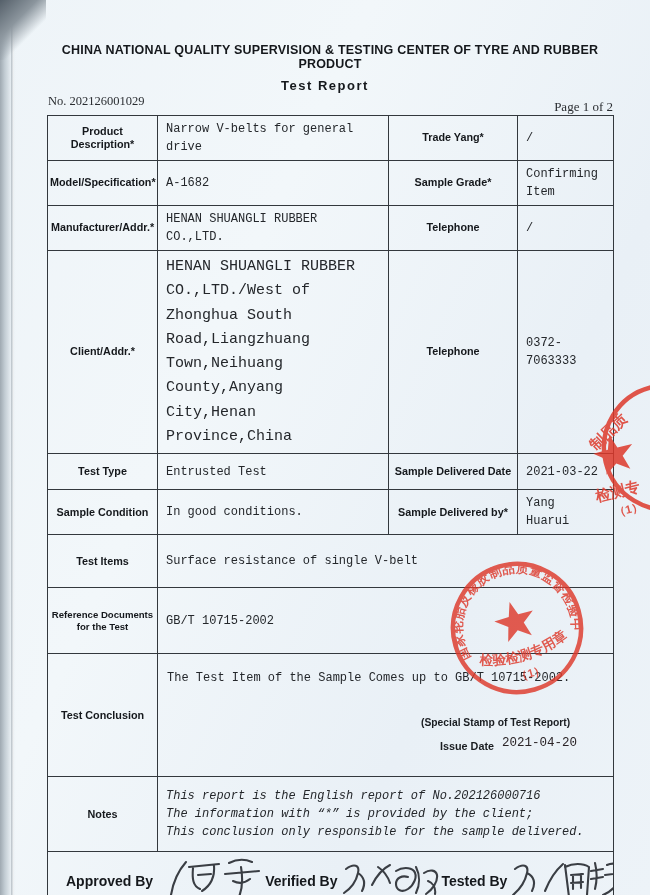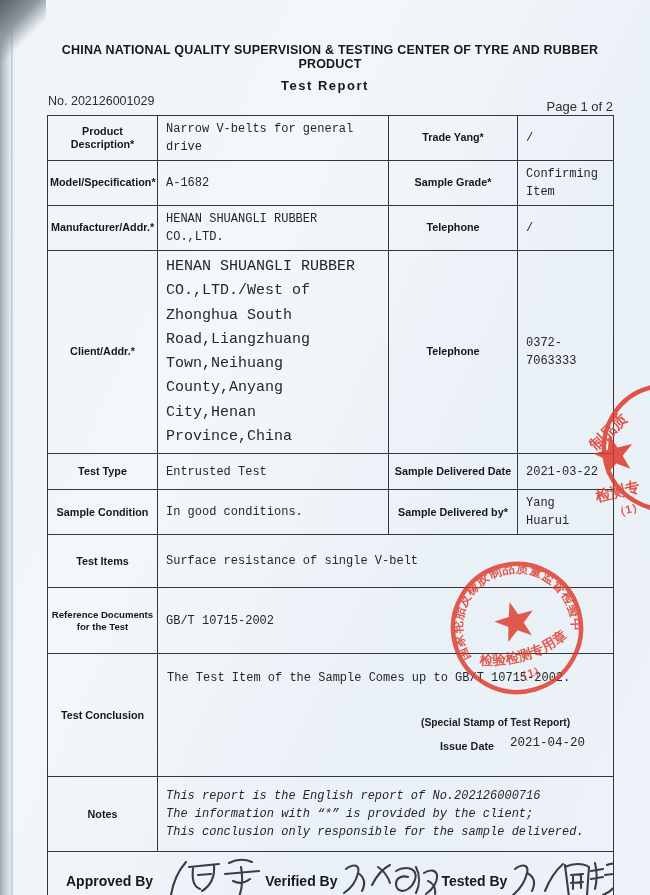--- a/index.html
+++ b/index.html
@@ -27,21 +27,21 @@
   }
 
   .doc-title{
     position:absolute;left:30px;right:20px;top:43px;
     text-align:center;font-size:12.5px;font-weight:700;color:#15181c;letter-spacing:.2px;
   }
   .report-title{
     position:absolute;left:0;right:0;top:78px;
     text-align:center;font-size:13px;font-weight:700;color:#15181c;letter-spacing:1.5px;
   }
-  .mono{font-family:Liberation Sans, sans-serif;}
+  .mono{font-family:Liberation Serif, serif;}
   .report-no{
     position:absolute;left:48px;top:94px;font-size:12.5px;color:#2a2d31;
   }
   .page-indicator{
     position:absolute;right:37px;top:99px;font-size:13px;color:#2a2d31;
   }
 
   table.report{
     position:absolute;left:47px;top:115px;width:566px;
     border-collapse:collapse;table-layout:fixed;
@@ -68,21 +68,21 @@
   }
   .stamp-caption{
     position:absolute;left:263px;top:63px;
     font-size:10.3px;font-weight:600;color:#1a1d21;white-space:nowrap;
   }
   .issue-date-label{
     position:absolute;left:282px;top:86px;
     font-size:10.8px;font-weight:600;color:#1a1d21;white-space:nowrap;
   }
   .issue-date-value{
-    position:absolute;left:352px;top:82px;
+    position:absolute;left:344px;top:82px;
     font-family:"Liberation Mono",monospace;font-size:12.5px;color:#2a2326;white-space:nowrap;
   }
   .notes-line{display:block;font-style:italic;}
 
   td.sig-cell{padding:0 0 0 18px;}
   .sig-row{display:flex;align-items:center;height:100%;}
   .sig-label{font-size:14px;font-weight:600;color:#15181c;white-space:nowrap;}
   .sig{flex:0 0 auto;}
   .sig path{stroke:#3a3e44;stroke-width:2.1;fill:none;stroke-linecap:round;stroke-linejoin:round;}
 

